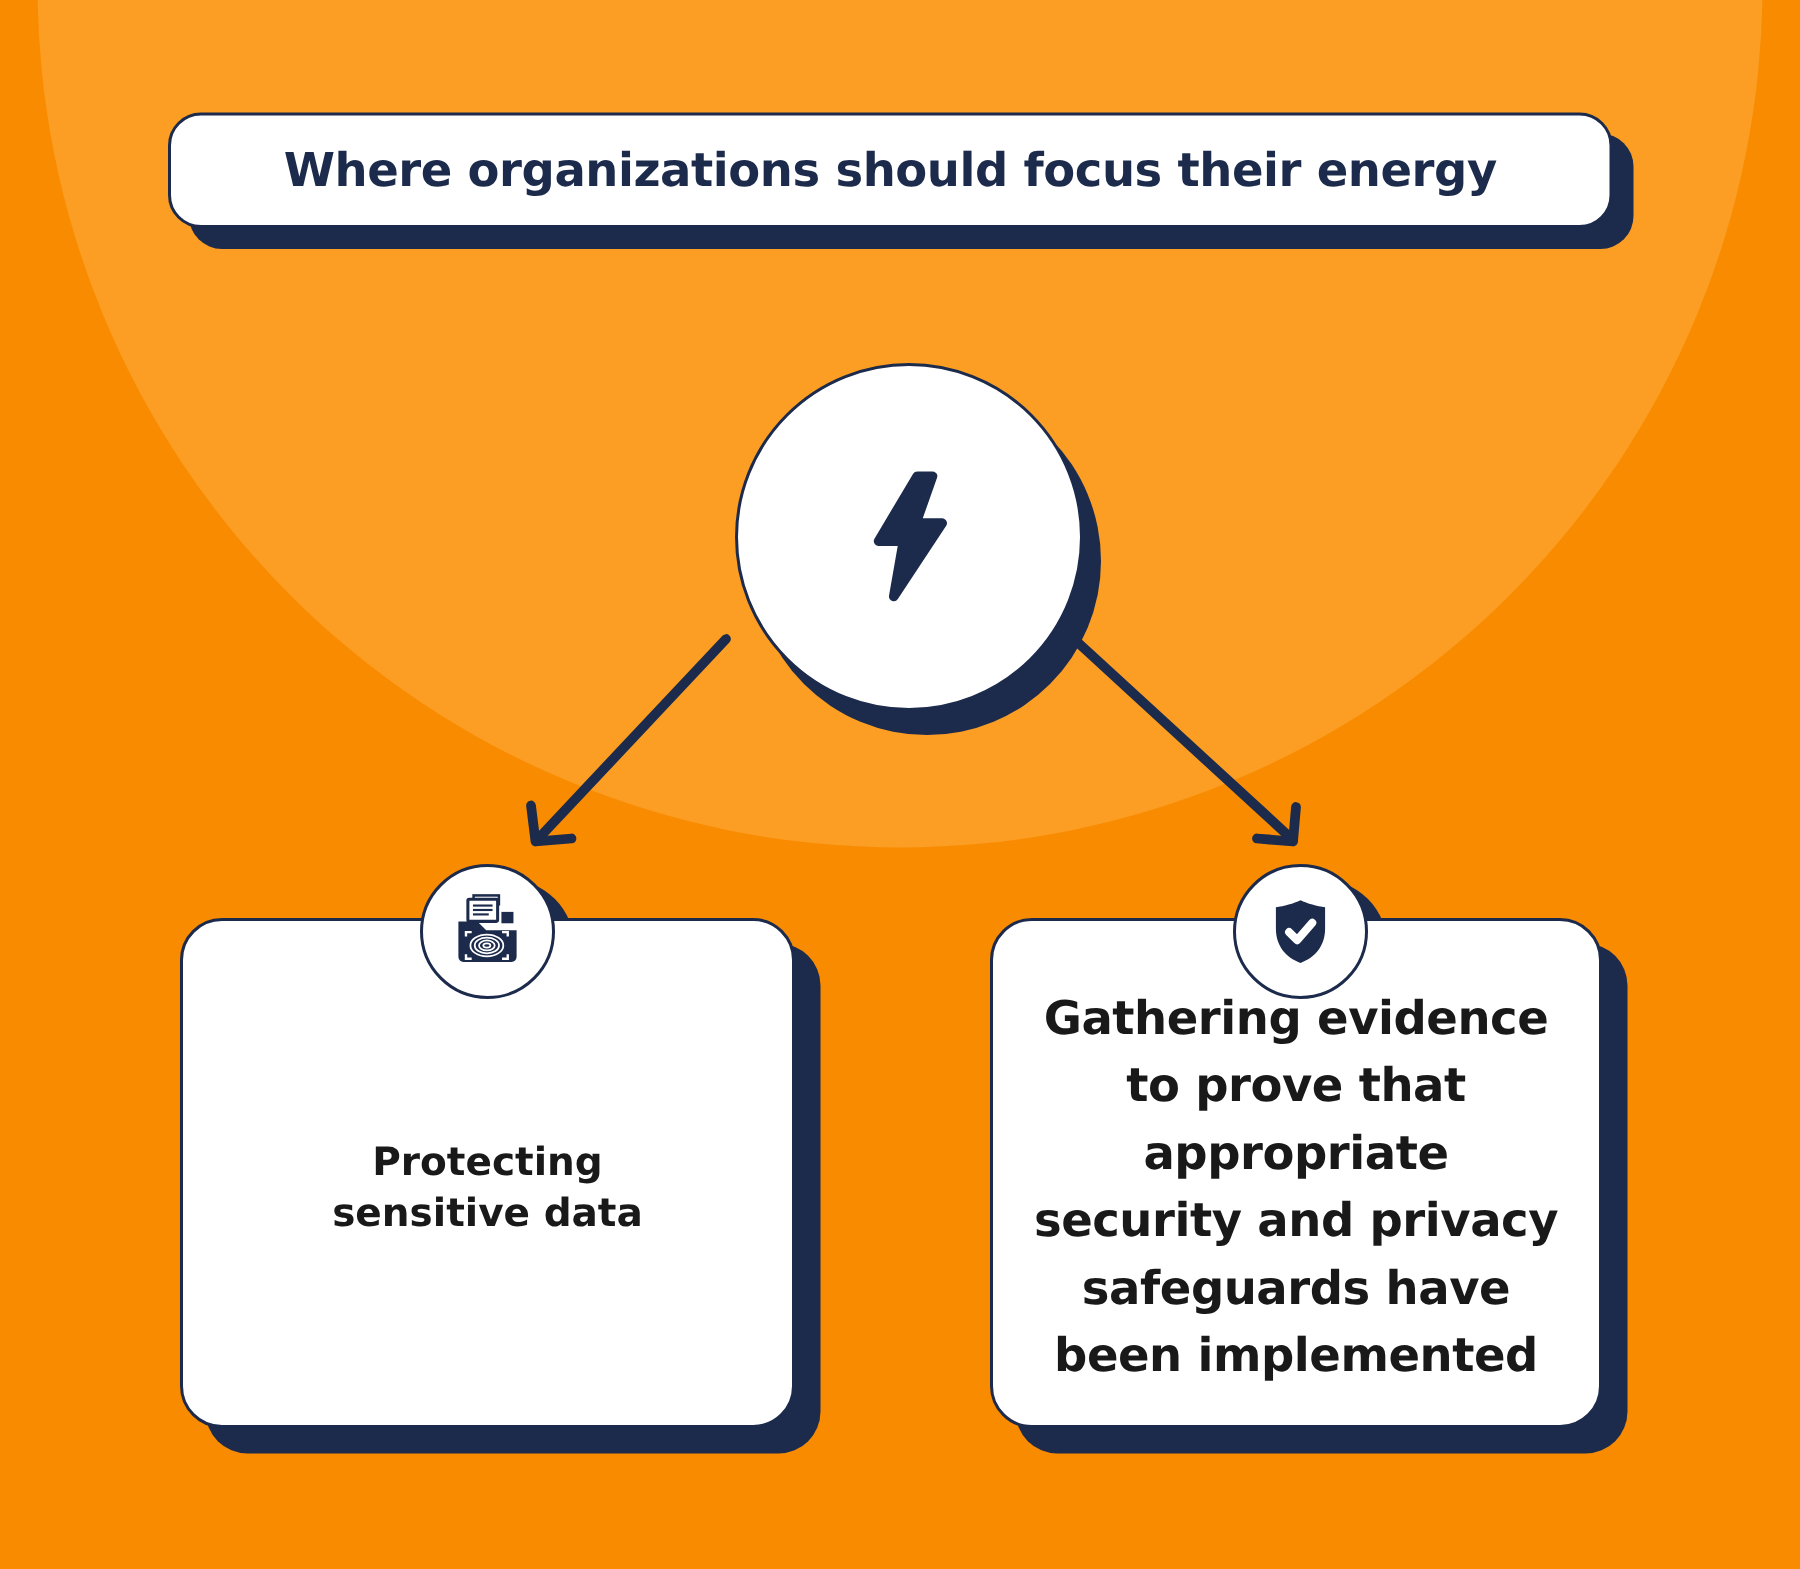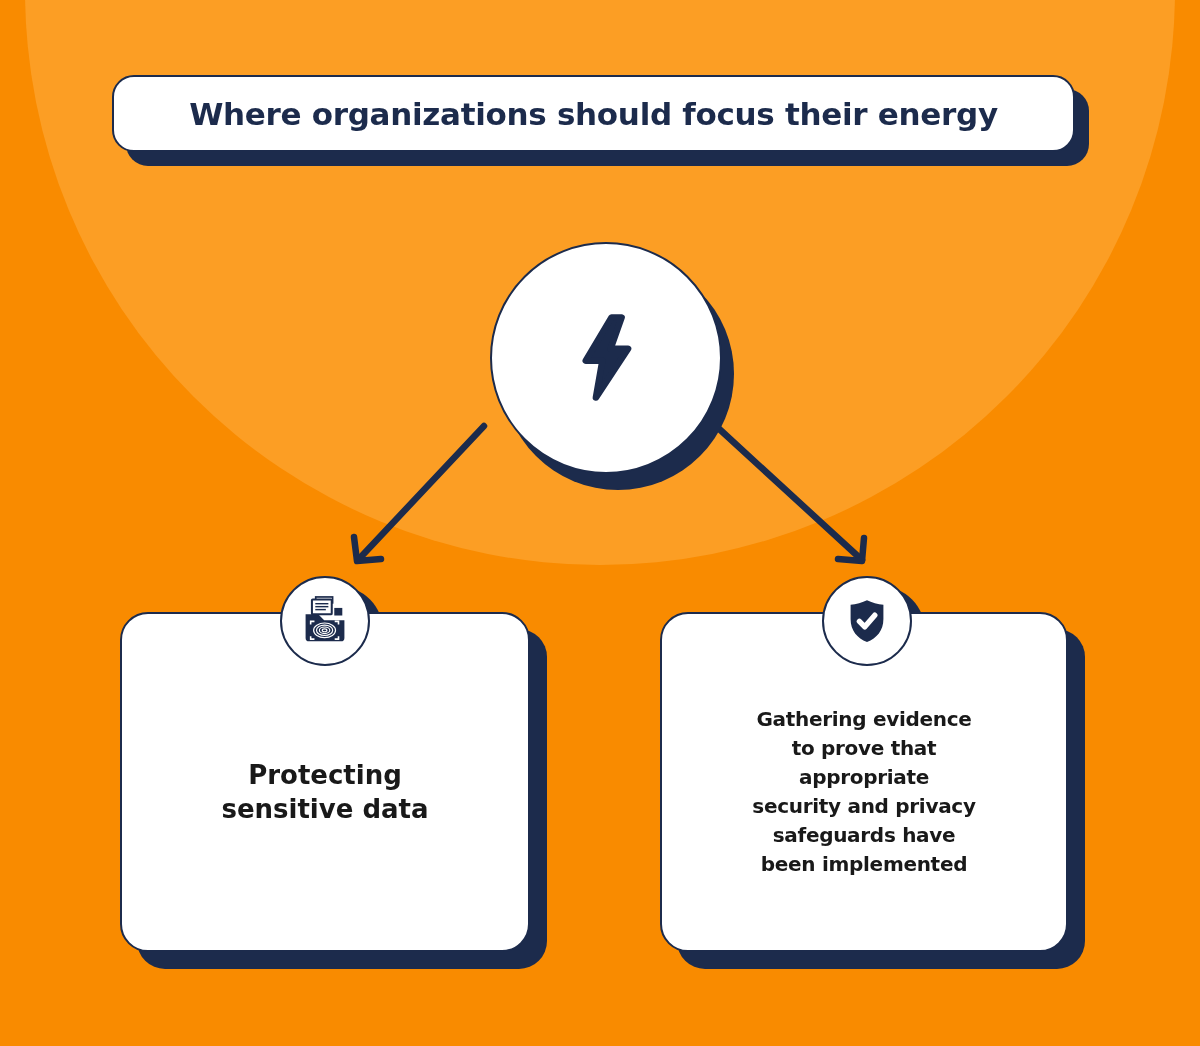--- a/index.html
+++ b/index.html
@@ -85,21 +85,21 @@
   }
   .card.left{left:120px;}
   .card.right{left:660px;width:408px;}
   .card-text{
     color:var(--text);
     font-weight:bold;
     text-align:center;
     white-space:pre-line;
   }
   .card.left .card-text{font-size:26px;line-height:1.32;}
-  .card.right .card-text{font-size:20px;line-height:1.45;letter-spacing:-0.3px;}
+  .card.right .card-text{font-size:31px;line-height:1.45;letter-spacing:-0.3px;}
   .badge{
     position:absolute;
     top:576px;
     width:90px;height:90px;border-radius:50%;
     background:var(--card);
     border:2px solid var(--navy);
     display:flex;align-items:center;justify-content:center;
     z-index:4;
     color:var(--navy);
   }

